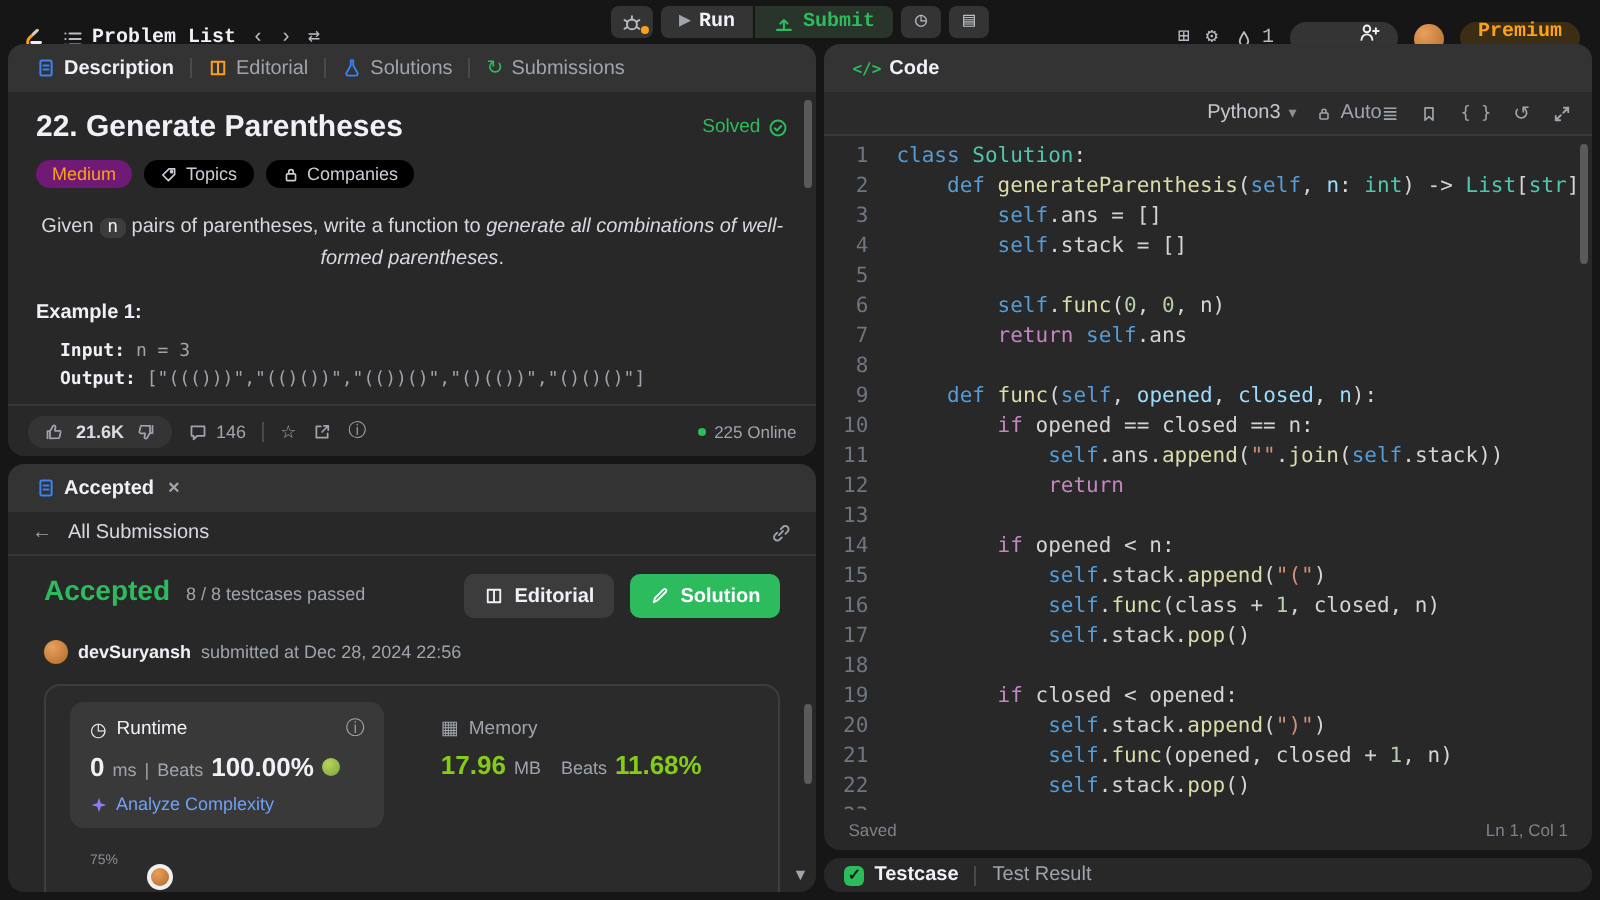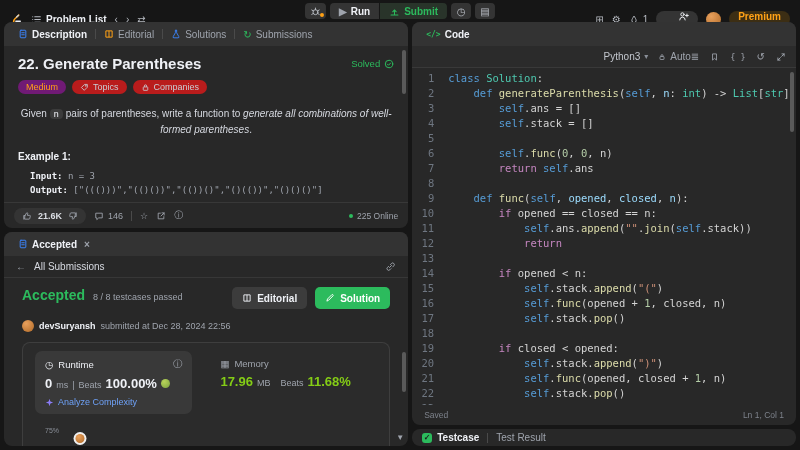--- a/index.html
+++ b/index.html
@@ -2,21 +2,21 @@
 <html><head>
 <meta charset="utf-8">
 <style>
   * { margin:0; padding:0; box-sizing:border-box; }
   html,body { width:800px; height:450px; overflow:hidden; }
   body { background:#161616; font-family:"Liberation Sans",sans-serif; color:#eff1f6; font-size:10px; }
   .ico { display:inline-flex; align-items:center; justify-content:center; }
   svg { display:block; }
 
   
-  .topbar { height:38px; display:flex; align-items:center; justify-content:space-between; padding:0 10px; position:relative; }
+  .topbar { height:38px; display:flex; align-items:center; justify-content:space-between; padding:0 10px; position:relative;font-family:Liberation Mono, monospace; }
   .tb-left, .tb-right { display:flex; align-items:center; gap:8px; }
   .tb-center { position:absolute; left:50%; top:0; transform:translateX(-50%); height:22px; display:flex; align-items:center; gap:4px; }
   .tb-item { color:#b8bcc3; font-size:10px; display:flex; align-items:center; gap:4px; cursor:pointer; }
   .tb-item.strong { color:#eff1f6; font-weight:bold; }
   .sq-btn { background:#343434; border-radius:4px; height:16px; min-width:20px; padding:0 5px; display:flex; align-items:center; justify-content:center; color:#b8bcc3; cursor:pointer; position:relative; }
   .run-btn { background:#343434; border-radius:4px 0 0 4px; height:16px; padding:0 9px; display:flex; align-items:center; gap:4px; color:#eff1f6; font-weight:bold; font-size:10px; cursor:pointer; }
   .submit-btn { background:#29342a; border-radius:0 4px 4px 0; height:16px; padding:0 9px; margin-left:1px; display:flex; align-items:center; gap:4px; color:#2cbb5d; font-weight:bold; font-size:10px; cursor:pointer; }
   .pill { background:#343434; border-radius:9px; height:16px; padding:0 9px; display:flex; align-items:flex-end; gap:4px; font-size:10px; color:#eff1f6; cursor:pointer;flex-direction:column; }
   .premium { background:#3c2e14; color:#ffa116; font-weight:bold; }
   .avatar { width:15px; height:15px; border-radius:50%; background:radial-gradient(circle at 35% 30%, #e8a05c, #b06a28); cursor:pointer; }
@@ -36,21 +36,21 @@
   .tab { display:flex; align-items:center; gap:4px; padding:0 6px; height:24px; font-size:10px; color:#9fa4ad; cursor:pointer; }
   .tab.active { color:#eff1f6; font-weight:bold; }
   .tab-div { width:1px; height:10px; background:#4a4a4a; }
 
   
   .desc-content { flex:1; padding:9px 14px 0 14px; overflow:hidden; position:relative; }
   .title-row { display:flex; justify-content:space-between; align-items:center; }
   .q-title { font-size:15px; font-weight:bold; color:#eff1f6; }
   .solved { display:flex; gap:4px; color:#2cbb5d; font-size:9.5px; }
   .tags-row { display:flex; gap:6px; margin-top:8px; }
-  .chip-tag { border-radius:9px; padding:2px 8px; font-size:9px; background:#b91c1c; color:#c9cdd4; display:flex; align-items:center; gap:4px; cursor:pointer; }
+  .chip-tag { border-radius:9px; padding:2px 8px; font-size:9px; background:#000000; color:#c9cdd4; display:flex; align-items:center; gap:4px; cursor:pointer; }
   .chip-tag.medium { background:#701a75; color:#ffa116; }
   .statement { margin-top:12px; font-size:10px; line-height:1.5; color:#d6d9e0;text-align:center; }
   .code-chip { background:#3c3c3c; border-radius:4px; padding:0 4px; font-family:"DejaVu Sans Mono",monospace; font-size:9px; color:#eff1f6; }
   .example-label { margin-top:14px; font-weight:bold; font-size:10px; color:#eff1f6; }
   .example-block { margin:7px 0 0 12px; font-family:"DejaVu Sans Mono",monospace; font-size:9px; line-height:1.6; color:#9fa4ad; }
   .example-block b { color:#eff1f6; }
   .desc-footer { flex:none; height:26px; border-top:1px solid rgba(255,255,255,0.08); display:flex; align-items:center; justify-content:space-between; padding:0 10px; color:#9fa4ad; }
   .df-left { display:flex; align-items:center; gap:8px; }
   .vote-pill { background:#343434; border-radius:9px; height:16px; display:flex; align-items:center; gap:6px; padding:0 8px; cursor:pointer; }
   .vote-pill .cnt { color:#dadde3; font-size:9px; font-weight:bold; }
@@ -509,21 +509,21 @@
           <div class="code-line"><span class="ln">6</span><span class="tk-o">        </span><span class="tk-s">self</span><span class="tk-o">.</span><span class="tk-f">func</span><span class="tk-o">(</span><span class="tk-n">0</span><span class="tk-o">, </span><span class="tk-n">0</span><span class="tk-o">, n)</span></div>
           <div class="code-line"><span class="ln">7</span><span class="tk-o">        </span><span class="tk-c">return</span><span class="tk-o"> </span><span class="tk-s">self</span><span class="tk-o">.ans</span></div>
           <div class="code-line"><span class="ln">8</span></div>
           <div class="code-line"><span class="ln">9</span><span class="tk-o">    </span><span class="tk-k">def</span><span class="tk-o"> </span><span class="tk-f">func</span><span class="tk-o">(</span><span class="tk-s">self</span><span class="tk-o">, </span><span class="tk-p">opened</span><span class="tk-o">, </span><span class="tk-p">closed</span><span class="tk-o">, </span><span class="tk-p">n</span><span class="tk-o">):</span></div>
           <div class="code-line"><span class="ln">10</span><span class="tk-o">        </span><span class="tk-c">if</span><span class="tk-o"> opened == closed == n:</span></div>
           <div class="code-line"><span class="ln">11</span><span class="tk-o">            </span><span class="tk-s">self</span><span class="tk-o">.ans.</span><span class="tk-f">append</span><span class="tk-o">(</span><span class="tk-str">""</span><span class="tk-o">.</span><span class="tk-f">join</span><span class="tk-o">(</span><span class="tk-s">self</span><span class="tk-o">.stack))</span></div>
           <div class="code-line"><span class="ln">12</span><span class="tk-o">            </span><span class="tk-c">return</span></div>
           <div class="code-line"><span class="ln">13</span></div>
           <div class="code-line"><span class="ln">14</span><span class="tk-o">        </span><span class="tk-c">if</span><span class="tk-o"> opened &lt; n:</span></div>
           <div class="code-line"><span class="ln">15</span><span class="tk-o">            </span><span class="tk-s">self</span><span class="tk-o">.stack.</span><span class="tk-f">append</span><span class="tk-o">(</span><span class="tk-str">"("</span><span class="tk-o">)</span></div>
-          <div class="code-line"><span class="ln">16</span><span class="tk-o">            </span><span class="tk-s">self</span><span class="tk-o">.</span><span class="tk-f">func</span><span class="tk-o">(opened + </span><span class="tk-n">1</span><span class="tk-o">, closed, n)</span></div>
+          <div class="code-line"><span class="ln">16</span><span class="tk-o">            </span><span class="tk-s">self</span><span class="tk-o">.</span><span class="tk-f">func</span><span class="tk-o">(class + </span><span class="tk-n">1</span><span class="tk-o">, closed, n)</span></div>
           <div class="code-line"><span class="ln">17</span><span class="tk-o">            </span><span class="tk-s">self</span><span class="tk-o">.stack.</span><span class="tk-f">pop</span><span class="tk-o">()</span></div>
           <div class="code-line"><span class="ln">18</span></div>
           <div class="code-line"><span class="ln">19</span><span class="tk-o">        </span><span class="tk-c">if</span><span class="tk-o"> closed &lt; opened:</span></div>
           <div class="code-line"><span class="ln">20</span><span class="tk-o">            </span><span class="tk-s">self</span><span class="tk-o">.stack.</span><span class="tk-f">append</span><span class="tk-o">(</span><span class="tk-str">")"</span><span class="tk-o">)</span></div>
           <div class="code-line"><span class="ln">21</span><span class="tk-o">            </span><span class="tk-s">self</span><span class="tk-o">.</span><span class="tk-f">func</span><span class="tk-o">(opened, closed + </span><span class="tk-n">1</span><span class="tk-o">, n)</span></div>
           <div class="code-line"><span class="ln">22</span><span class="tk-o">            </span><span class="tk-s">self</span><span class="tk-o">.stack.</span><span class="tk-f">pop</span><span class="tk-o">()</span></div>
           <div class="code-line"><span class="ln">23</span></div>
         </div>
       <div class="editor-footer">
         <span>Saved</span>

